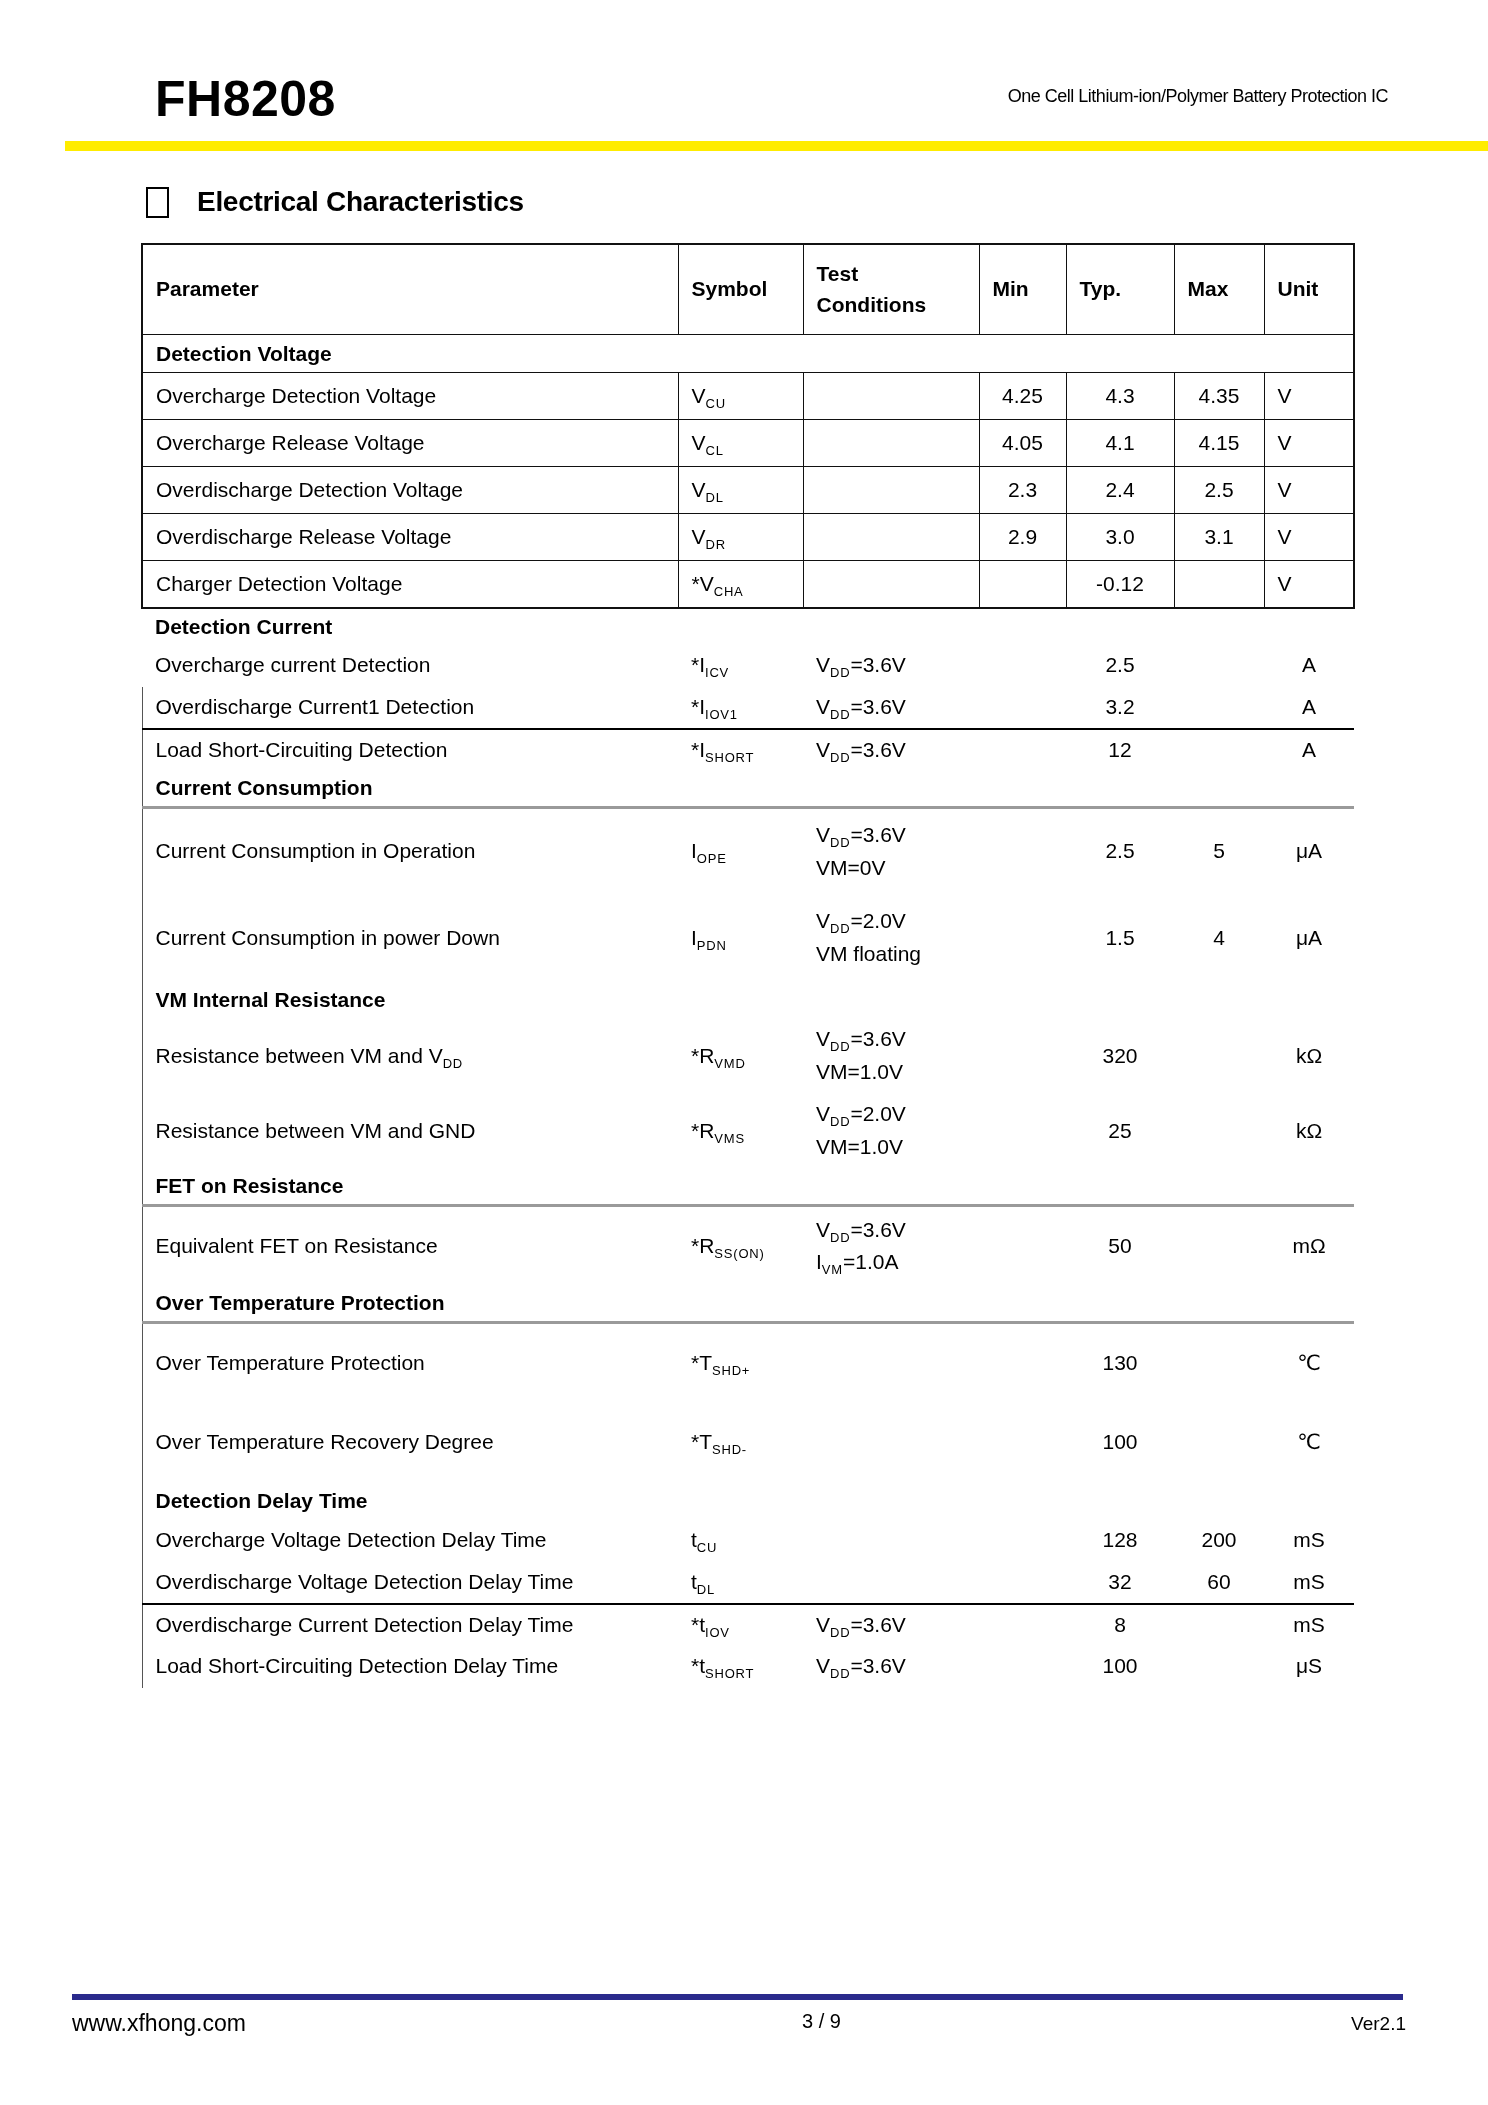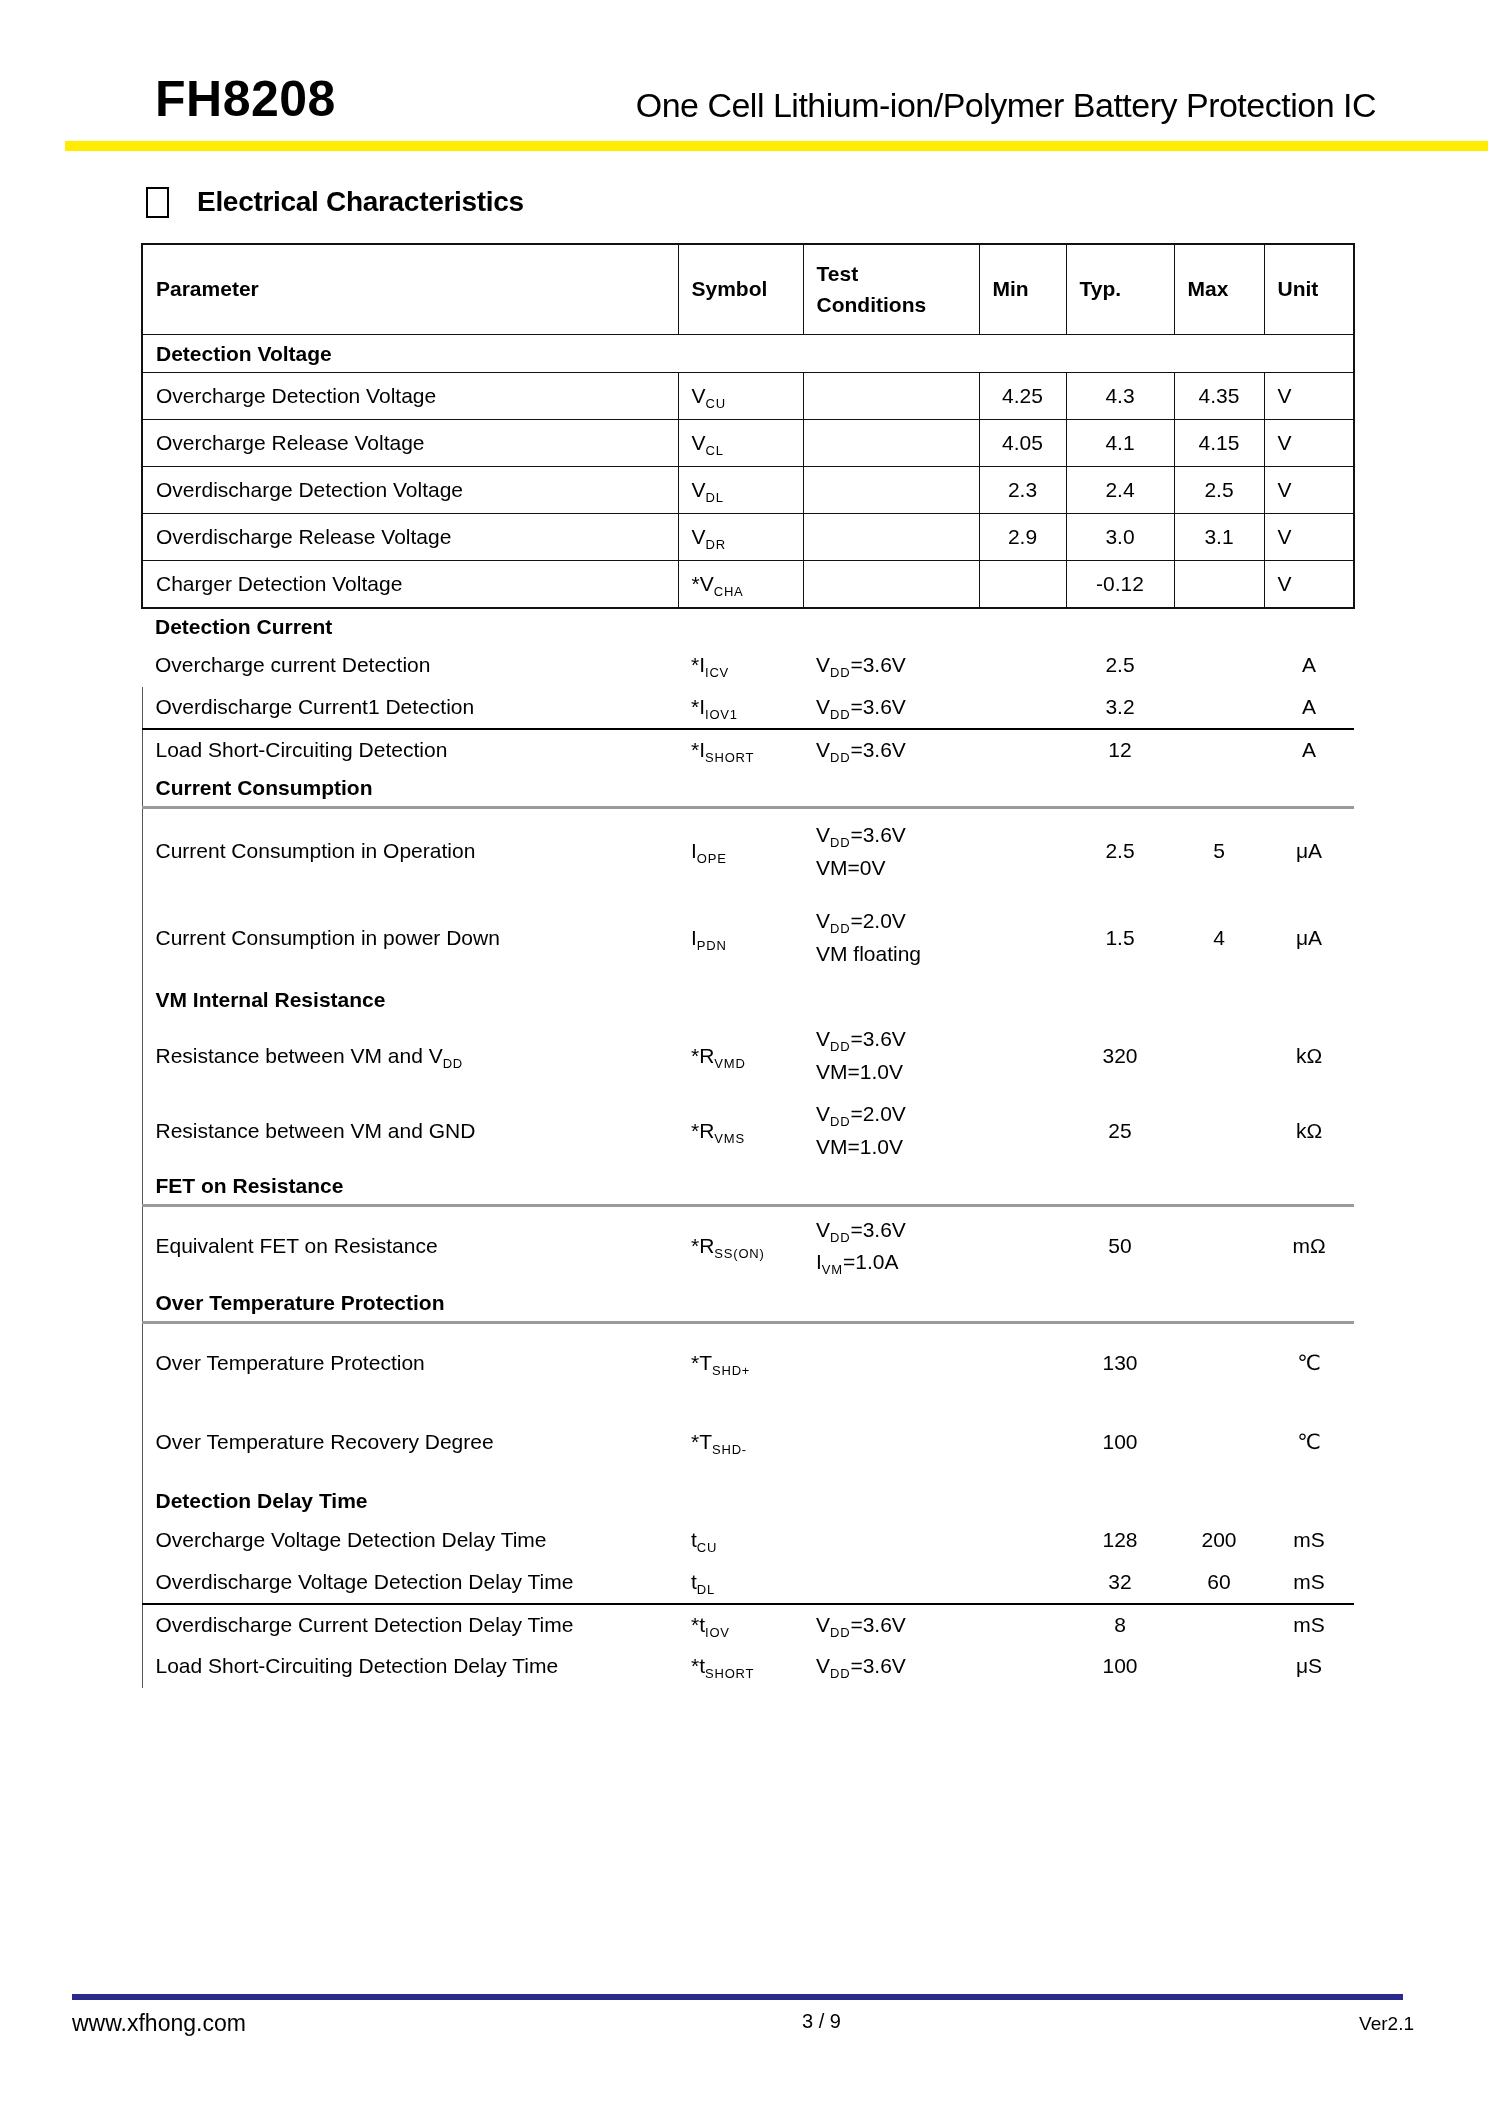--- a/index.html
+++ b/index.html
@@ -3,21 +3,21 @@
 <meta charset="utf-8">
 <style>
   html,body{margin:0;padding:0;background:#e8e8e8;}
   .page{
     position:relative;width:1488px;height:2105px;background:#ffffff;margin:0 auto;
     font-family:"Liberation Sans","DejaVu Sans",sans-serif;color:#000;
     overflow:hidden;
   }
   
   .brand{position:absolute;left:155px;top:70px;font-size:50px;font-weight:bold;letter-spacing:.5px;}
-  .subtitle{position:absolute;right:112px;top:86px;font-size:34px;letter-spacing:-0.5px;}
+  .subtitle{position:absolute;right:100px;top:86px;font-size:18px;letter-spacing:-0.5px;}
   .ybar{position:absolute;left:65px;top:141px;width:1423px;height:10px;background:#ffec00;}
   
   .heading{position:absolute;left:146px;top:186px;display:flex;align-items:center;}
   .bullet{width:19px;height:27px;border:2px solid #000;margin-right:28px;flex:0 0 auto;}
   .heading-text{font-size:28px;font-weight:bold;letter-spacing:-0.3px;}
   
   .etable{position:absolute;left:141px;top:243px;}
   table{border-collapse:collapse;table-layout:fixed;width:1212px;font-size:21px;}
   td,th{padding:0;vertical-align:middle;overflow:hidden;}
   sub{font-size:13px;letter-spacing:.8px;line-height:0;}
@@ -40,21 +40,21 @@
   tr.sec{height:37px;}
   .h38{height:38px;padding-left:44px;}.h42{height:42px;}.h75{height:75px;}.h80{height:80px;}.h87{height:87px;}
   tr.lb td:first-child{border-left:1px solid #555;}
   tr.sepb td{border-bottom:2px solid #000;}
   tr.sepg td{border-bottom:3px solid #9a9a9a;}
   tr.p td{line-height:1.55;}
   
   .footer-line{position:absolute;left:72px;top:1994px;width:1331px;height:6px;background:#2a2a8c;}
   .footer-left{position:absolute;left:72px;top:2010px;font-size:23px;}
   .footer-center{position:absolute;left:802px;top:2010px;font-size:20px;}
-  .footer-right{position:absolute;right:74px;top:2013px;font-size:19px;}
+  .footer-right{position:absolute;right:82px;top:2013px;font-size:19px;}
 </style>
 </head>
 <body>
 
 <div class="page">
 
   <div class="brand">FH8208</div>
   <div class="subtitle">One Cell Lithium-ion/Polymer Battery Protection IC</div>
   <div class="ybar" style="background-color: rgb(255, 236, 0);"></div>
 

